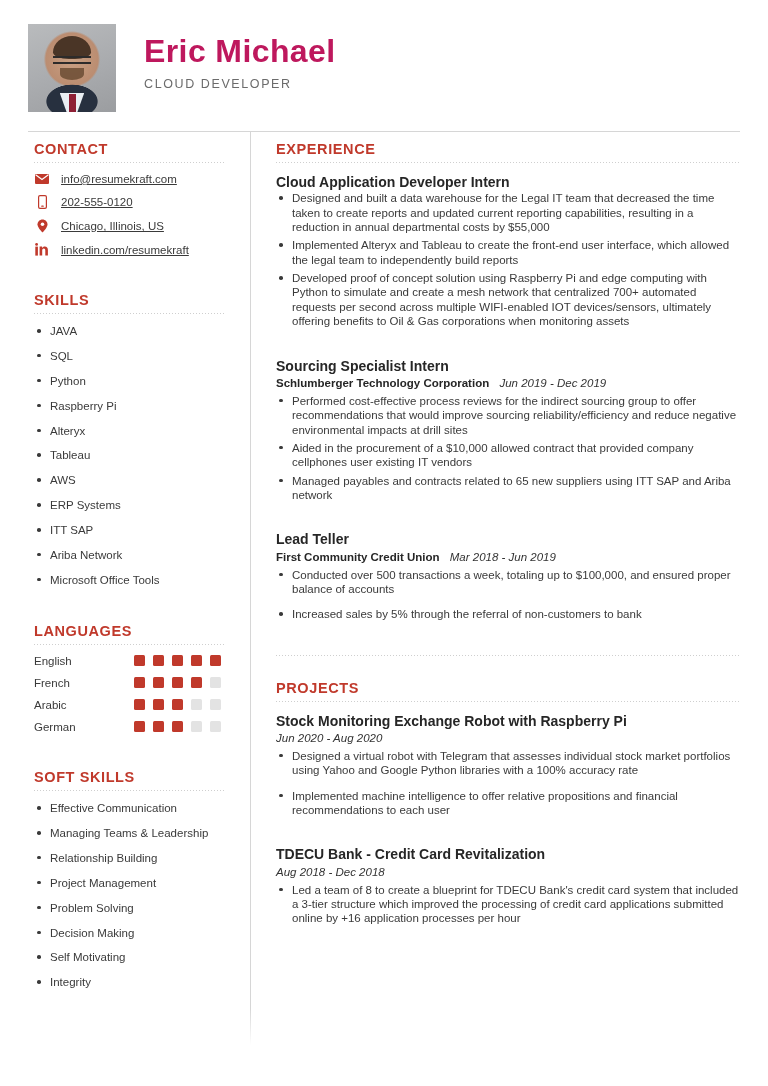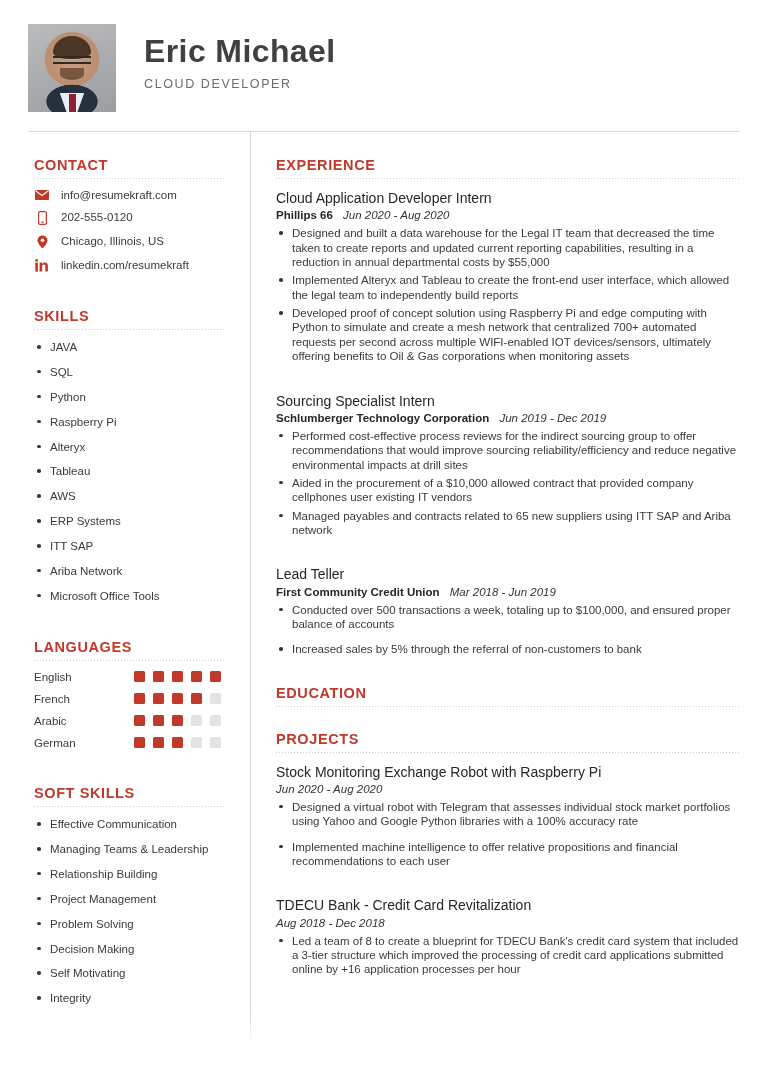--- a/index.html
+++ b/index.html
@@ -68,21 +68,21 @@
   .photo .tie {
     position: absolute;
     left: 47%; bottom: 0;
     width: 7%; height: 20%;
     background: #8e1f35;
   }
   .name-block { padding-left: 28px; padding-top: 10px; }
   .name {
     font-size: 32px;
     font-weight: bold;
-    color: #404040;
+    color: #be185d;
     letter-spacing: .4px;
     line-height: 1.1;
   }
   .job-title {
     font-size: 12.5px;
     color: #6b6b6b;
     letter-spacing: 1.6px;
     margin-top: 8px;
   }
   .head-rule {
@@ -95,44 +95,46 @@
   .v-divider {
     position: absolute;
     left: 250px;
     top: 131px;
     width: 1px;
     height: 914px;
     background: linear-gradient(to bottom, #d6d6d6 0%, #d6d6d6 96%, rgba(214,214,214,0) 100%);
   }
 
   
-  .body-cols { display: flex; padding-top: 16px; }
+  .body-cols { display: flex; }
   .sidebar { width: 250px; flex: 0 0 250px; padding: 10px 26px 0 34px; }
   .main { flex: 1; padding: 10px 28px 0 26px; }
 
   .sec-head {
     font-size: 14.5px;
     font-weight: bold;
     color: #c0392b;
     letter-spacing: .6px;
   }
   .sec-rule {
     height: 1px;
     margin-top: 5px;
     margin-bottom: 10px;
     background-image: repeating-linear-gradient(to right, #cfcfcf 0 1px, transparent 1px 3px);
   }
 
   
   .contact-list { margin-top: 2px; }
   .contact-row {
     display: flex;
+    align-items: center;
     margin-bottom: 10px;
     font-size: 11.5px;
     color: #3a3a3a;
+    text-decoration: underline;
   }
   .ci {
     width: 16px; flex: 0 0 16px;
     margin-right: 11px;
     display: flex; align-items: center; justify-content: center;
     color: #c0392b;
   }
   .ci svg { display: block; }
 
   
@@ -168,21 +170,21 @@
   .dots { display: flex; gap: 8px; }
   .sq { width: 11px; height: 11px; border-radius: 1.5px; background: #e3e3e3; }
   .sq.on { background: #c0392b; }
 
   .block-gap { height: 22px; }
 
   
   .entry { margin-bottom: 14px; }
   .entry-title {
     font-size: 14px;
-    font-weight: normal;
+    font-weight: bold;
     color: #262626;
     line-height: 1.3;
   }
   .entry-meta {
     margin-top: 2px;
     margin-bottom: 5px;
     font-size: 11.5px;
     color: #262626;
   }
   .entry-org { font-weight: bold; }
@@ -360,24 +362,20 @@
     </div>
 
     <div class="main">
 
       <div>
         <div class="sec-head">EXPERIENCE</div>
         <div class="sec-rule"></div>
 
         <div class="entry">
           <div class="entry-title">Cloud Application Developer Intern</div>
-          <div class="entry-meta">
-            <span class="entry-org">Phillips 66</span>
-            <span class="entry-dates">Jun 2020 - Aug 2020</span>
-          </div>
           <ul class="plain">
             <li>Designed and built a data warehouse for the Legal IT team that decreased the time taken to create reports and updated current reporting capabilities, resulting in a reduction in annual departmental costs by $55,000</li>
             <li>Implemented Alteryx and Tableau to create the front-end user interface, which allowed the legal team to independently build reports</li>
             <li>Developed proof of concept solution using Raspberry Pi and edge computing with Python to simulate and create a mesh network that centralized 700+ automated requests per second across multiple WIFI-enabled IOT devices/sensors, ultimately offering benefits to Oil &amp; Gas corporations when monitoring assets</li>
           </ul>
         </div>
 
         <div class="sec-spacer"></div>
 
         <div class="entry">
@@ -404,21 +402,20 @@
           <ul class="plain">
             <li class="sp">Conducted over 500 transactions a week, totaling up to $100,000, and ensured proper balance of accounts</li>
             <li>Increased sales by 5% through the referral of non-customers to bank</li>
           </ul>
         </div>
       </div>
 
       <div class="sec-spacer"></div>
 
       <div>
-        <div class="sec-head">EDUCATION</div>
         <div class="sec-rule"></div>
 
       </div>
 
       <div class="sec-spacer"></div>
 
       <div>
         <div class="sec-head">PROJECTS</div>
         <div class="sec-rule"></div>
 

